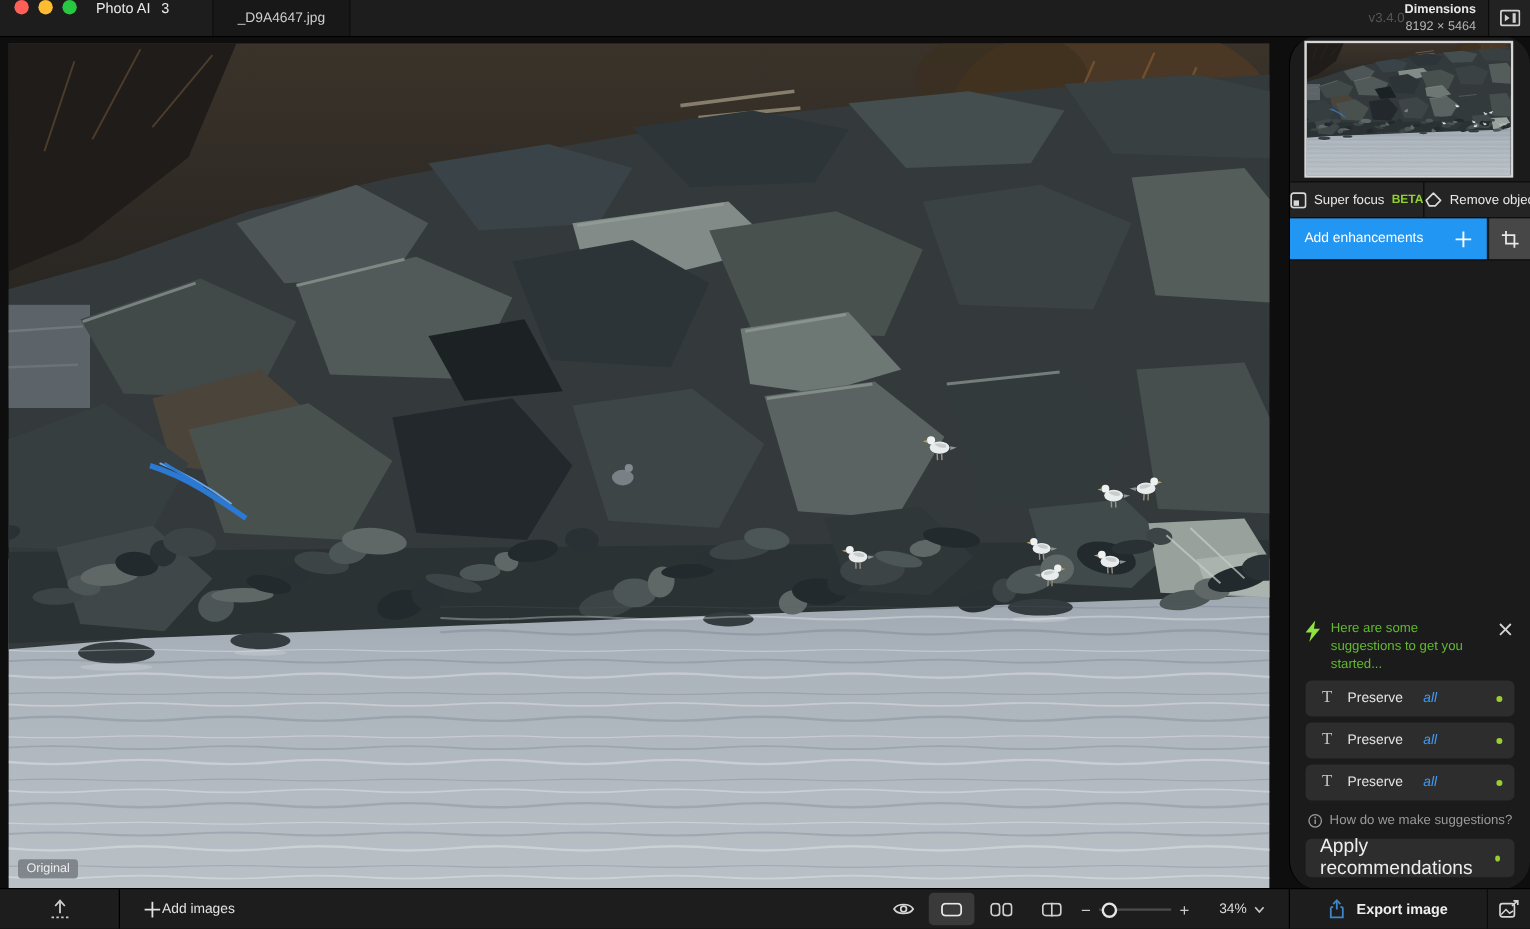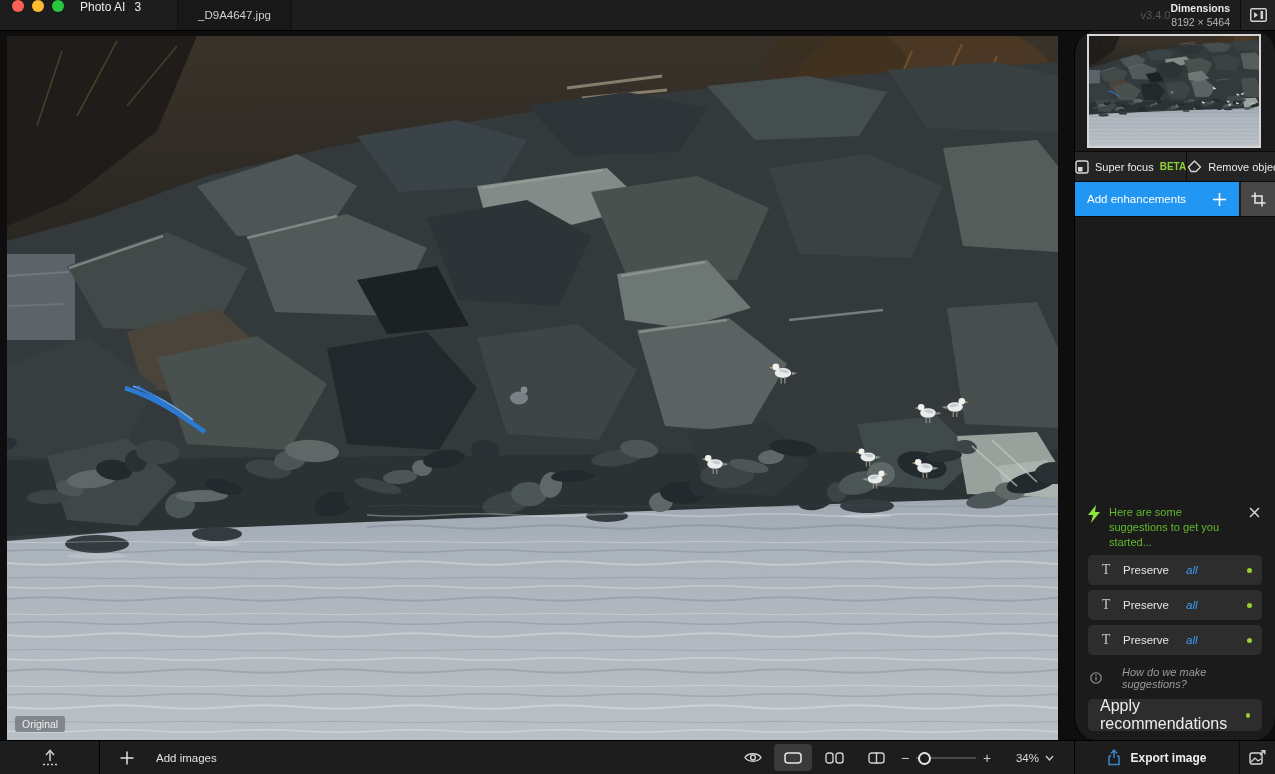--- a/index.html
+++ b/index.html
@@ -51,30 +51,30 @@
   .suggestions{padding:8px 13px 0 13px;}
   .sug-header{display:flex;gap:8px;align-items:flex-start;font-size:11px;line-height:1.35;color:#63b92f;}
   .sug-header .txt{width:128px;}
   .close-x{margin-left:auto;background:none;border:none;padding:2px;cursor:pointer;}
   .sug-card{background:#2d2d2d;border-radius:5px;height:30px;display:flex;align-items:center;
     padding:0 10px;margin-top:5px;cursor:pointer;}
   .t-icon{font-family:"Liberation Serif",serif;font-size:14px;color:#c4c4c4;width:16px;text-align:center;}
   .sug-label{color:#e5e5e5;font-size:11.5px;margin-left:9px;}
   .sug-value{color:#3f9bf5;font-size:11.5px;font-style:italic;margin-left:17px;}
   .gdot{width:5px;height:5px;border-radius:50%;background:#9acd32;margin-left:auto;}
-  .help-row{display:flex;gap:20px;align-items:center;color:#9a9a9a;font-style:italic;
+  .help-row{display:flex;gap:6px;align-items:center;color:#9a9a9a;
     font-size:11px;margin:11px 13px 9px 15px;}
   .apply-btn{background:#2d2d2d;border-radius:5px;height:32px;display:flex;align-items:center;
     padding:0 12px;margin:0 13px 10px 13px;font-size:16px;color:#ededed;cursor:pointer;}
   
   .bottombar{position:absolute;bottom:0;left:0;width:1275px;height:33px;background:#1d1d1d;
     border-top:1px solid #000;display:flex;align-items:center;z-index:30;}
   .import-btn{width:99px;height:100%;display:flex;align-items:center;justify-content:center;cursor:pointer;}
   .bb-divider{width:1px;height:100%;background:#000;}
-  .add-images{display:flex;align-items:center;gap:22px;padding:0 20px;font-size:11.5px;
+  .add-images{display:flex;align-items:center;gap:1px;padding:0 20px;font-size:11.5px;
     color:#e2e2e2;cursor:pointer;height:100%;}
   .bb-spacer{flex:1;}
   .view-controls{display:flex;align-items:center;margin-right:14px;}
   .icon-btn{display:flex;align-items:center;justify-content:center;cursor:pointer;background:none;border:none;padding:0;}
   .eye-btn{width:34px;height:27px;}
   .view-btn{width:38px;height:27px;border-radius:4px;margin-left:4px;}
   .view-btn.selected{background:#3a3a3a;}
   .zoom-minus,.zoom-plus{color:#c9c9c9;font-size:14px;width:18px;text-align:center;cursor:pointer;}
   .zoom-track{width:60px;height:2px;background:#4a4a4a;position:relative;margin:0 2px;cursor:pointer;}
   .zoom-knob{position:absolute;left:2px;top:-5px;width:9px;height:9px;border:2px solid #e6e6e6;

